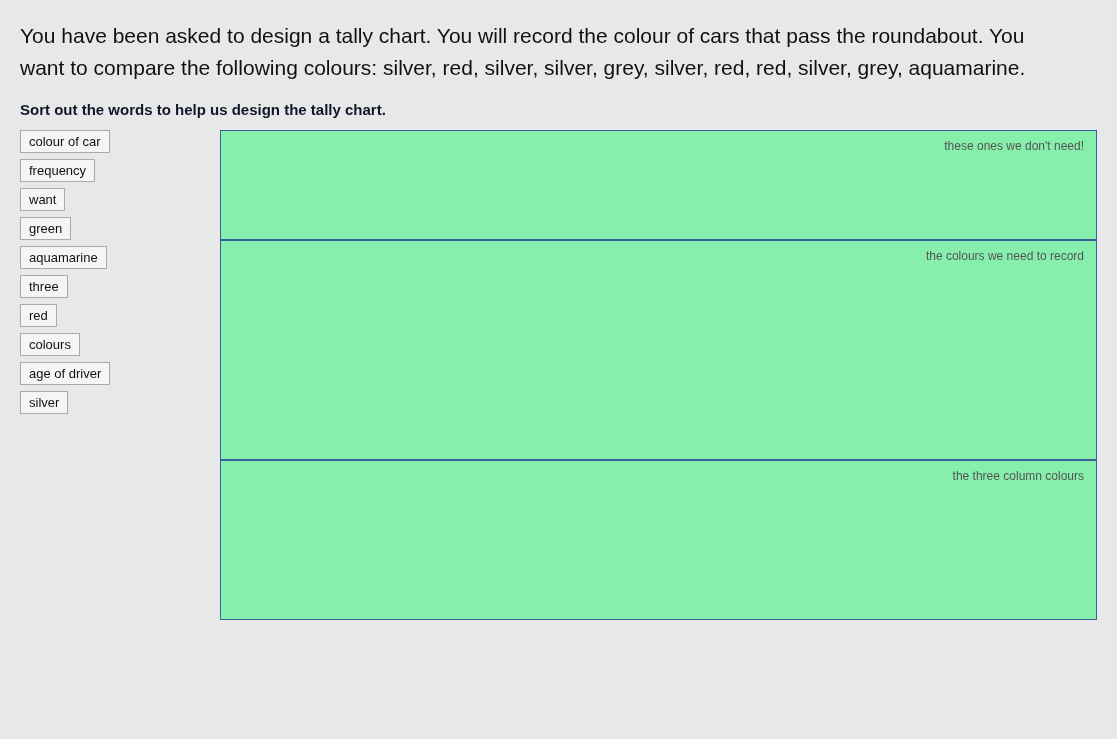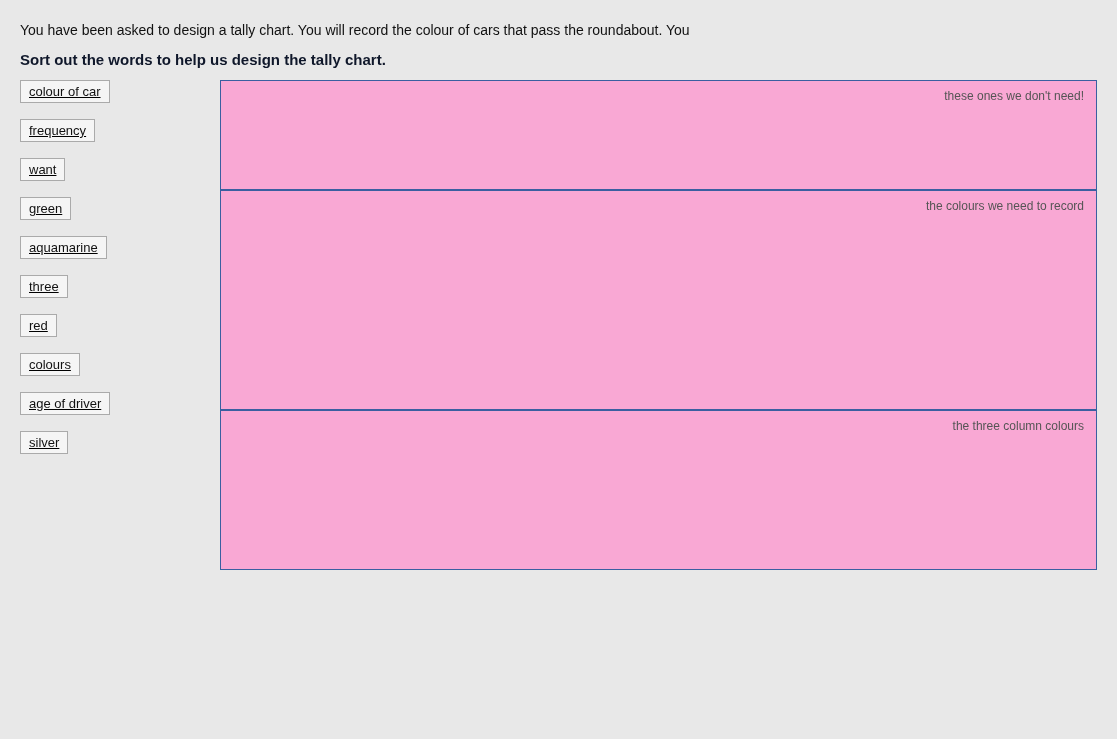--- a/index.html
+++ b/index.html
@@ -11,46 +11,45 @@
     body {
       background-color: #e8e8e8;
       font-family: Arial, sans-serif;
       font-size: 14px;
       padding: 20px;
       width: 1117px;
       min-height: 739px;
     }
 
     .instructions {
-      font-size: 14px;
+      font-size: 21px;
       line-height: 1.5;
-      margin-bottom: 10px;
+      margin-bottom: 18px;
       color: #111;
     }
 
     .sort-title {
       font-weight: bold;
       font-size: 15px;
       margin-bottom: 12px;
       color: #0f172a;
     }
 
     .main-layout {
       display: flex;
       gap: 0;
     }
 
     .left-column {
       width: 200px;
       display: flex;
       flex-direction: column;
-      gap: 16px;
+      gap: 6px;
       flex-shrink: 0;
       padding-right: 20px;
-      text-decoration: underline;
     }
 
     .word-chip {
       display: inline-block;
       border: 1px solid #aaa;
       background-color: #f5f5f5;
       padding: 3px 8px;
       font-size: 13px;
       cursor: pointer;
       color: #111;
@@ -59,21 +58,21 @@
 
     .right-column {
       flex: 1;
       display: flex;
       flex-direction: column;
       gap: 0;
     }
 
     .drop-zone {
       border: 1.5px solid #3a5fa0;
-      background-color: #f9a8d4;
+      background-color: #86efac;
       position: relative;
       min-height: 130px;
     }
 
     .drop-zone-top {
       min-height: 110px;
     }
 
     .drop-zone-middle {
       min-height: 220px;
@@ -91,20 +90,21 @@
       color: #555;
       font-style: normal;
     }
   </style>
 </head>
 <body>
 
 <div>
   <p class="instructions">
     <span>You have been asked to design a tally chart. You will record the colour of cars that pass the roundabout. You</span><br>
+    <span>want to compare the following colours: silver, red, silver, silver, grey, silver, red, red, silver, grey, aquamarine.</span>
   </p>
 </div>
 
 <div class="sort-title">Sort out the words to help us design the tally chart.</div>
 
 <div class="main-layout">
 
   <div class="left-column">
 
   <div class="word-chip">colour of car</div>

